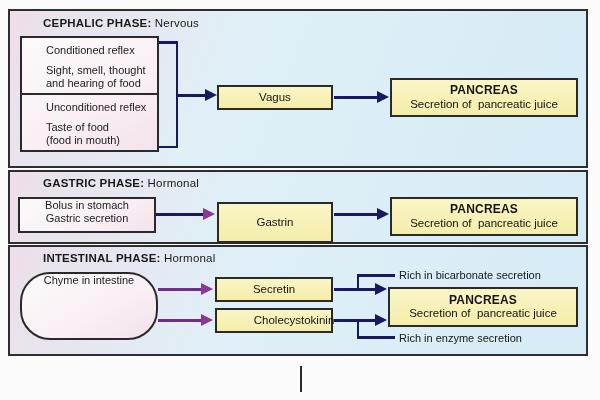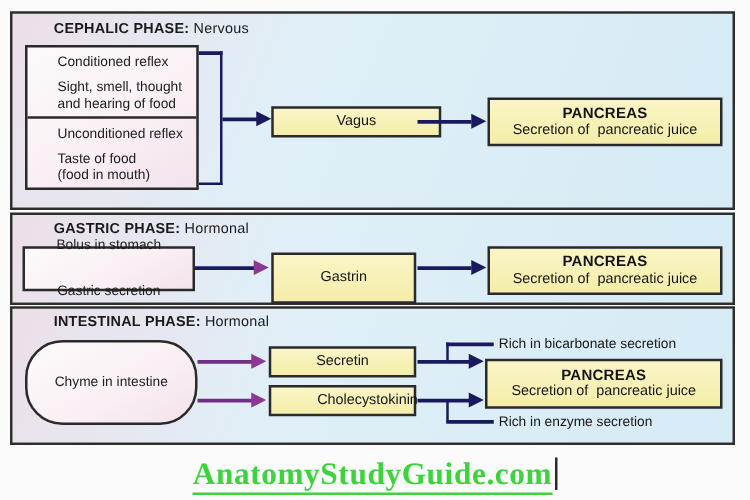--- a/index.html
+++ b/index.html
@@ -20,21 +20,21 @@
   .stim-box{
     position:absolute;box-sizing:border-box;
     border:2px solid #2a2a2a;
     background:linear-gradient(150deg,#fdfafb 0%,#f9eff4 60%,#f3e2ec 100%);
     color:#1c1c1c;font-size:11px;line-height:1.18;
   }
   .stim-cell{padding:6px 6px 4px 24px;box-sizing:border-box;}
   .stim-cell.first{border-bottom:2px solid #2a2a2a;}
   .stim-line{margin-bottom:7px;}
   .stim-line:last-child{margin-bottom:0;}
-  .centered{display:flex;flex-direction:column;align-items:center;justify-content:center;text-align:center;height:100%;gap:24px;}
+  .centered{display:flex;flex-direction:column;align-items:center;justify-content:flex-start;text-align:center;height:100%;}
 
   
   .yellow-box{
     position:absolute;box-sizing:border-box;
     border:2px solid #2a2a2a;
     background:linear-gradient(180deg,#faf5c6 0%,#f4eda9 100%);
     display:flex;flex-direction:column;align-items:center;justify-content:center;
     color:#141414;font-size:11.5px;text-align:center;line-height:1.2;
   }
   .yellow-box .bold{font-weight:bold;font-size:12px;letter-spacing:.2px;}
@@ -81,21 +81,21 @@
     </div>
   </div>
 
   <div class="ln" style="left:159px;top:41px;width:19px;height:2.5px;"></div>
   <div class="ln" style="left:175.5px;top:41px;width:2.5px;height:107px;"></div>
   <div class="ln" style="left:159px;top:145.5px;width:19px;height:2.5px;"></div>
 
   <div class="ln" style="left:178px;top:94px;width:29px;height:2.5px;"></div>
   <div class="ah" style="left:205px;top:89px;"></div>
 
-  <div class="yellow-box" style="left:217px;top:85px;width:136px;height:25px;">
+  <div class="yellow-box" style="left:217px;top:85px;width:116px;height:25px;">
     <span>Vagus</span>
   </div>
 
   <div class="ln" style="left:334px;top:96px;width:43px;height:2.5px;"></div>
   <div class="ah" style="left:377px;top:91px;"></div>
 
   <div class="yellow-box" style="left:390px;top:78px;width:188px;height:39px;">
     <div class="bold">PANCREAS</div>
     <div class="pre">Secretion of  pancreatic juice</div>
   </div>
@@ -166,16 +166,16 @@
   <div class="ln" style="left:356.5px;top:321px;width:2.5px;height:17px;"></div>
   <div class="ln" style="left:356.5px;top:336px;width:38px;height:2.5px;"></div>
   <div class="note-label" style="left:399px;top:332px;">Rich in enzyme secretion</div>
 
   <div class="yellow-box" style="left:388px;top:287px;width:190px;height:40px;">
     <div class="bold">PANCREAS</div>
     <div class="pre">Secretion of  pancreatic juice</div>
   </div>
 
   <div class="watermark-wrap">
-    <span class="watermark">AnatomyStudyGuide.com</span><span class="cursor-bar"></span>
+    <span class="cursor-bar"></span>
   </div>
 
 </div>
 
 </body></html>

